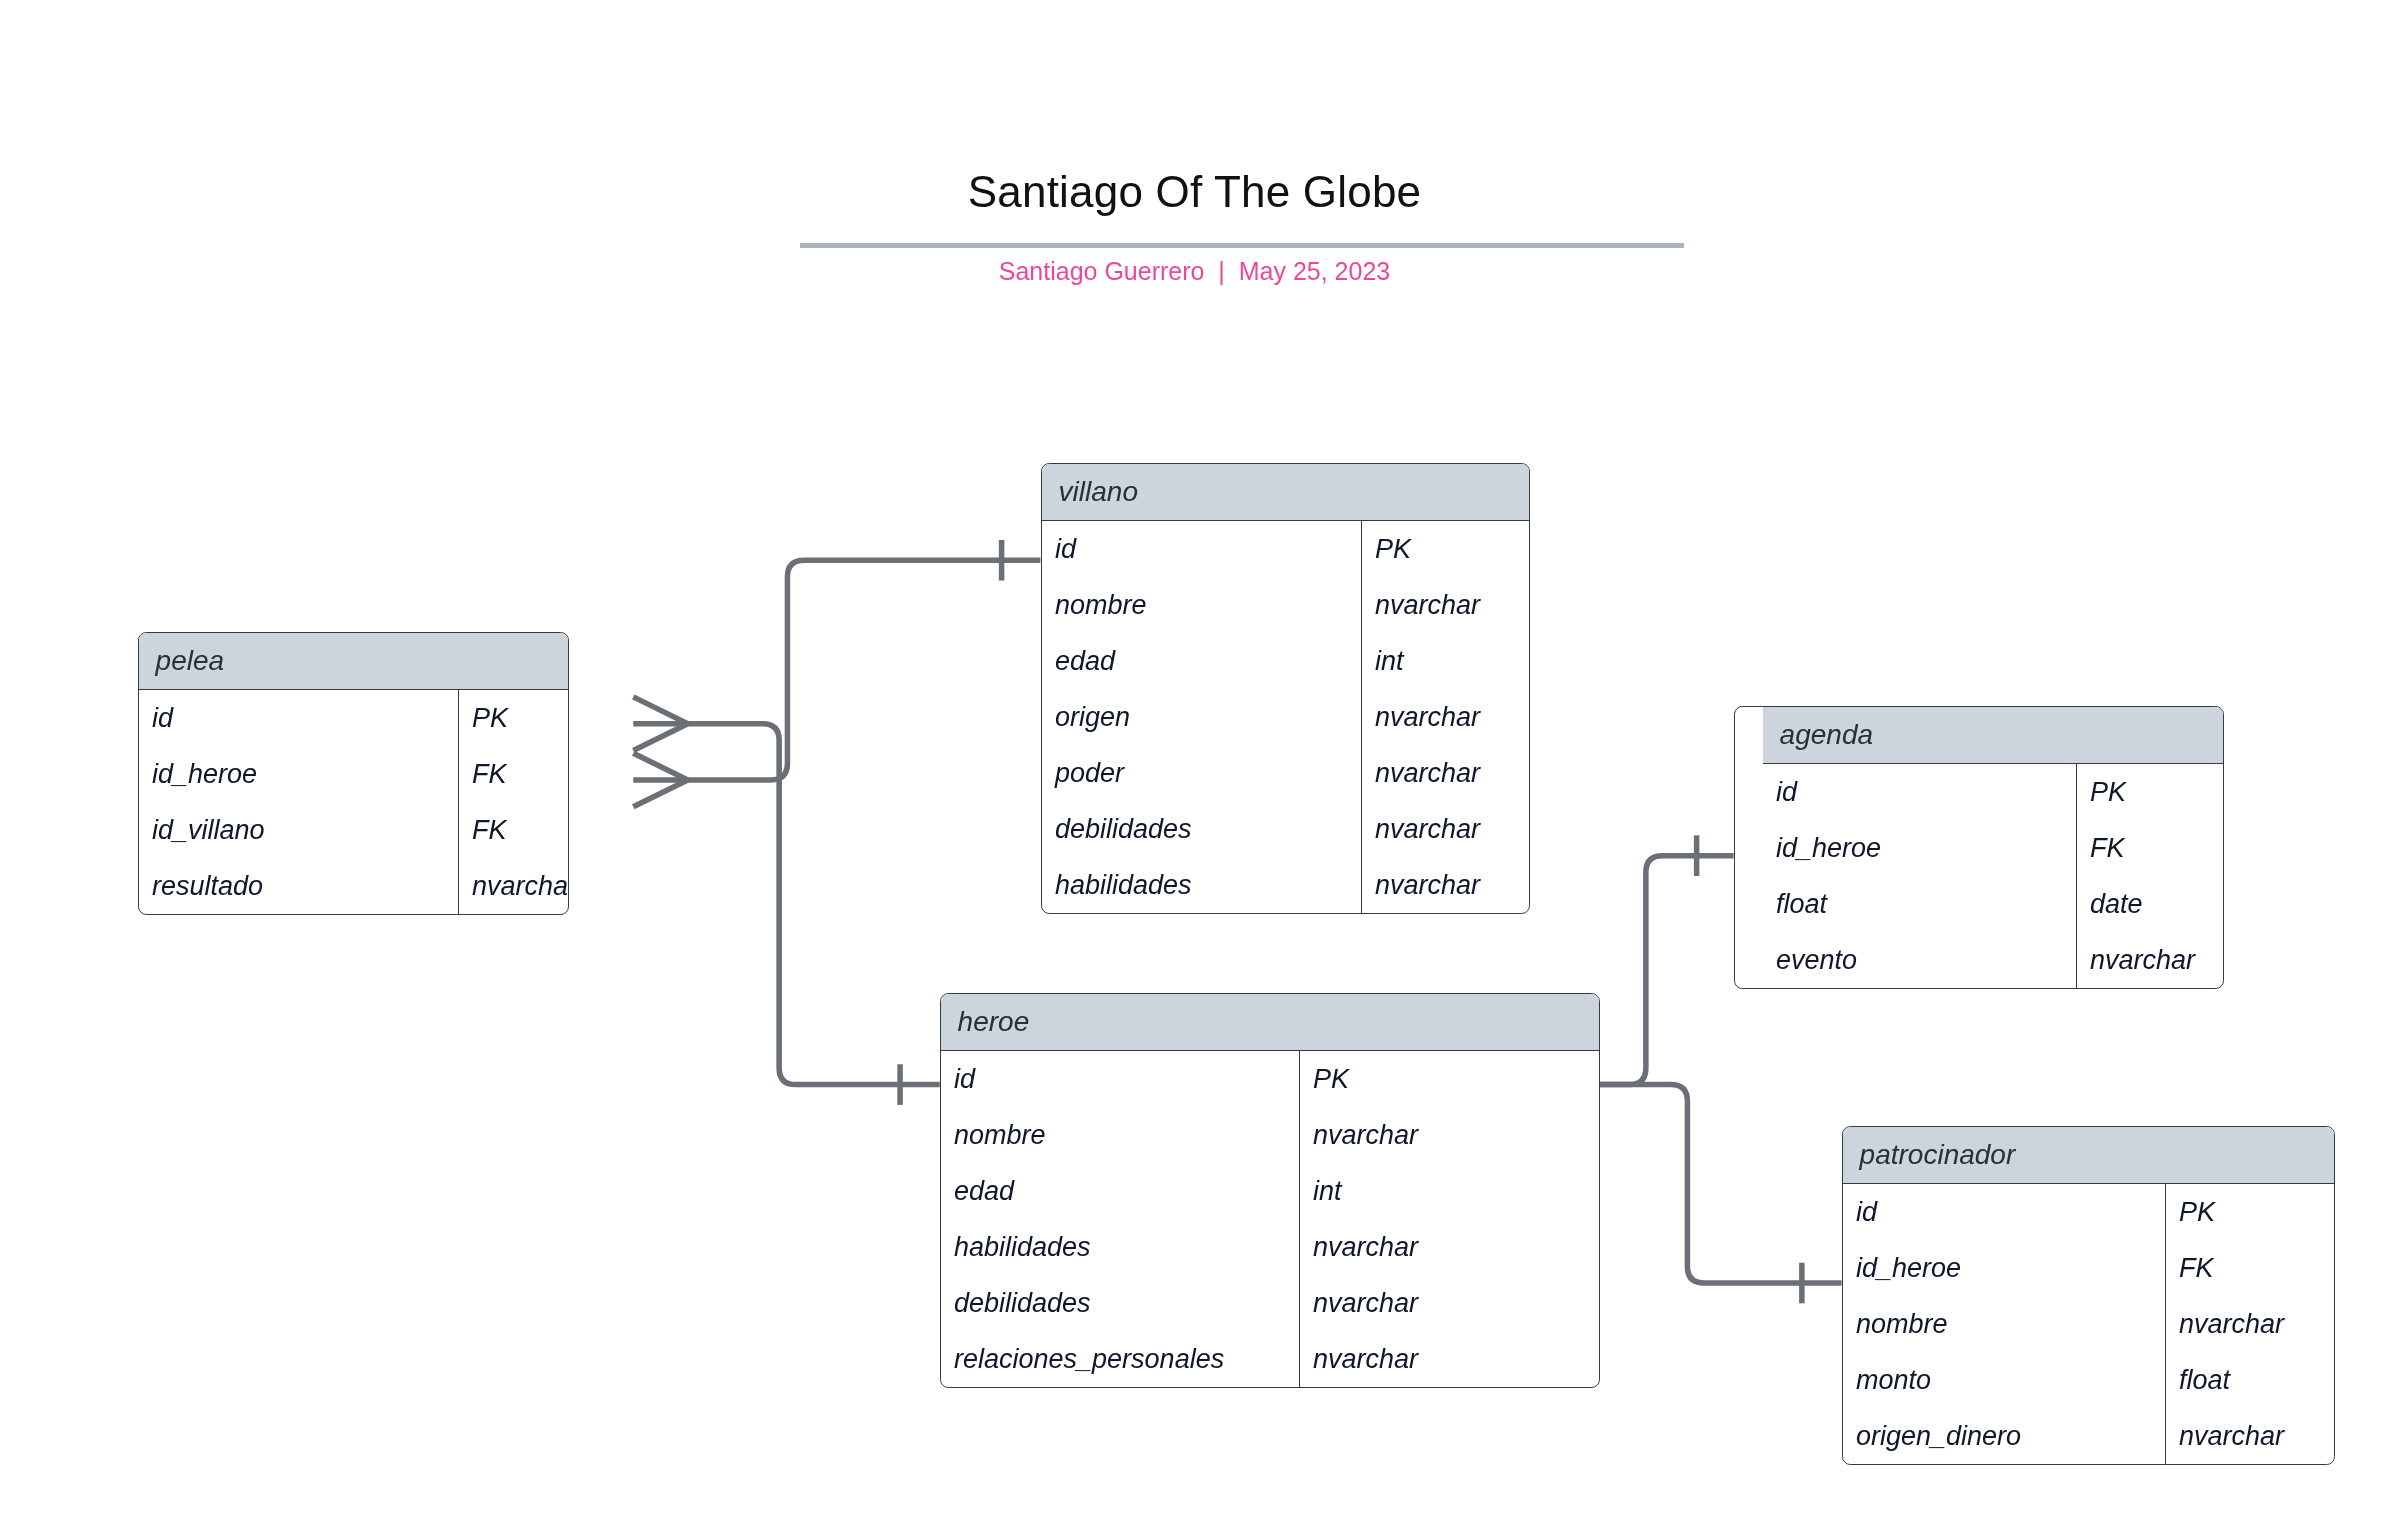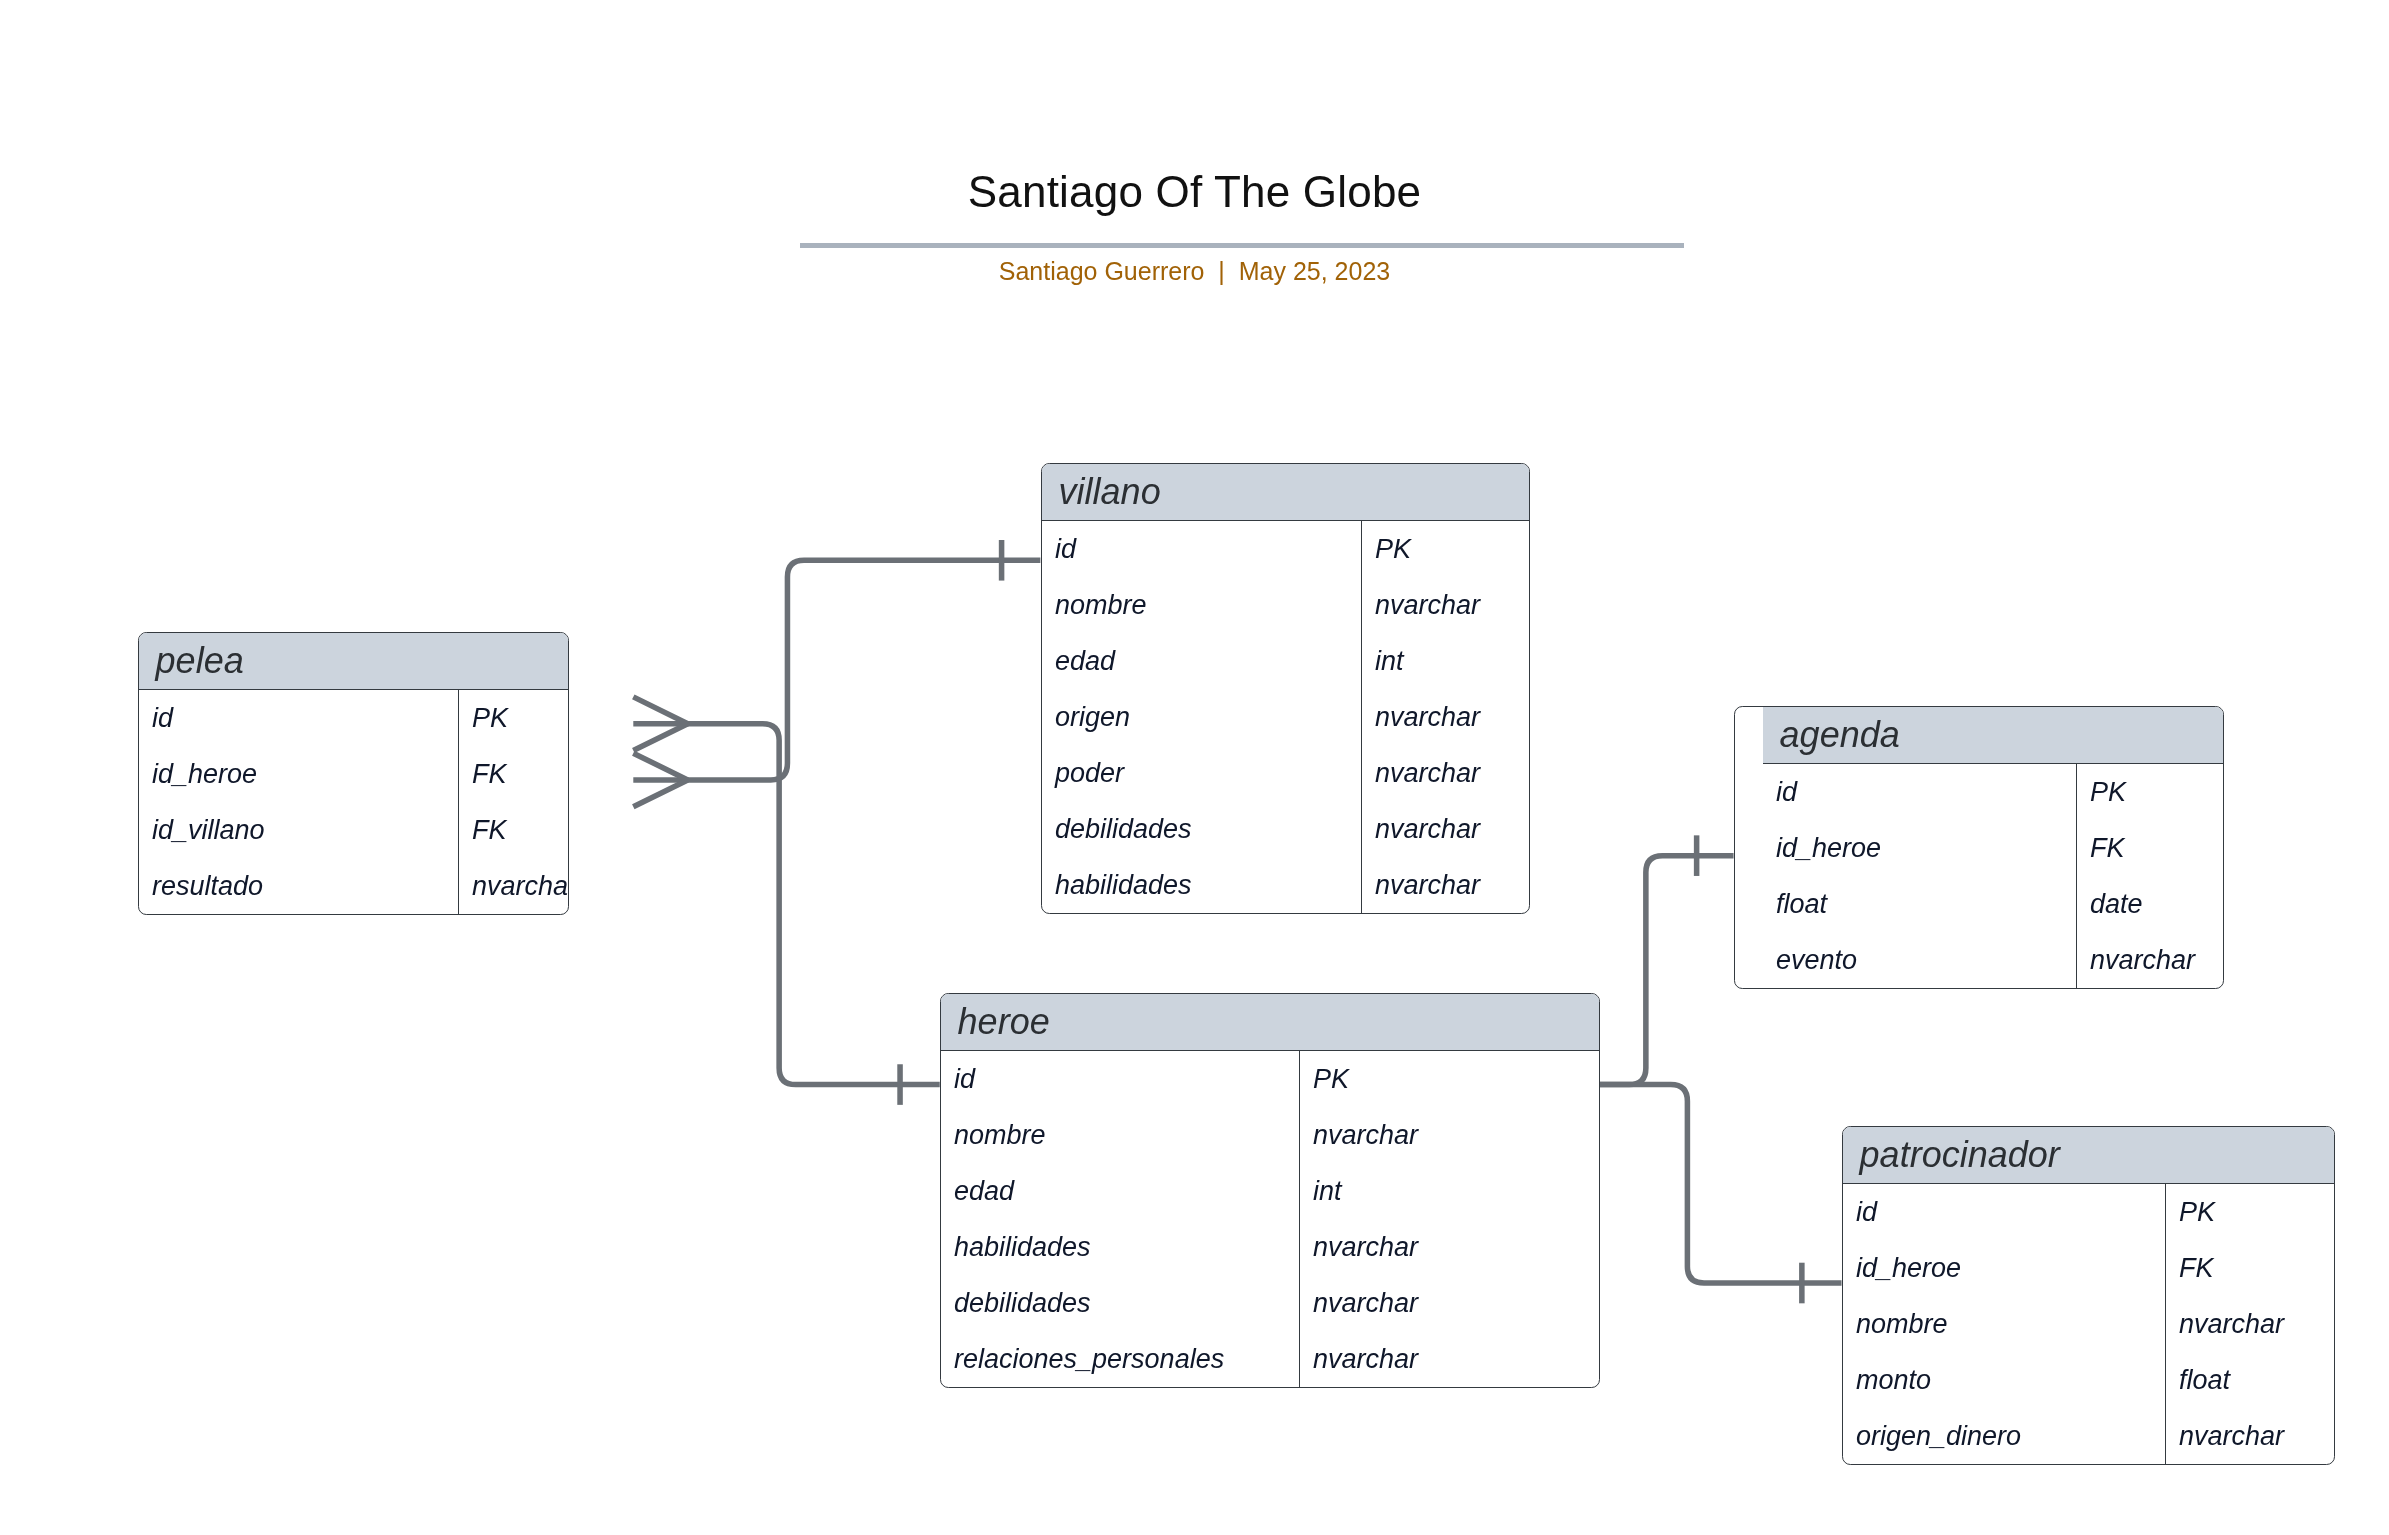--- a/index.html
+++ b/index.html
@@ -43,21 +43,21 @@
     width: 884px;
     height: 4.6px;
     background: #a9b2bd;
   }
   #doc-byline {
     position: absolute;
     left: 0;
     top: 259px;
     width: 2389px;
     font-size: 25px;
-    color: #a16207;
+    color: #ec4899;
     line-height: 1;
     white-space: pre;
   }
 
   
   #diagram {
     position: absolute;
     left: 0;
     top: 0;
     width: 2389px;
@@ -84,21 +84,21 @@
   .entity-header {
     box-sizing: border-box;
     background: #ccd4dd;
     border-bottom: 1.8px solid #343a40;
     height: 57px;
     display: flex;
     align-items: center;
     padding-left: 16.6px;
   }
   .entity-title {
-    font-size: 36px;
+    font-size: 28px;
     font-style: italic;
     color: #2b2f33;
     line-height: 1;
   }
   .entity-body {
     display: flex;
     width: 100%;
   }
   .col-names {
     box-sizing: border-box;

